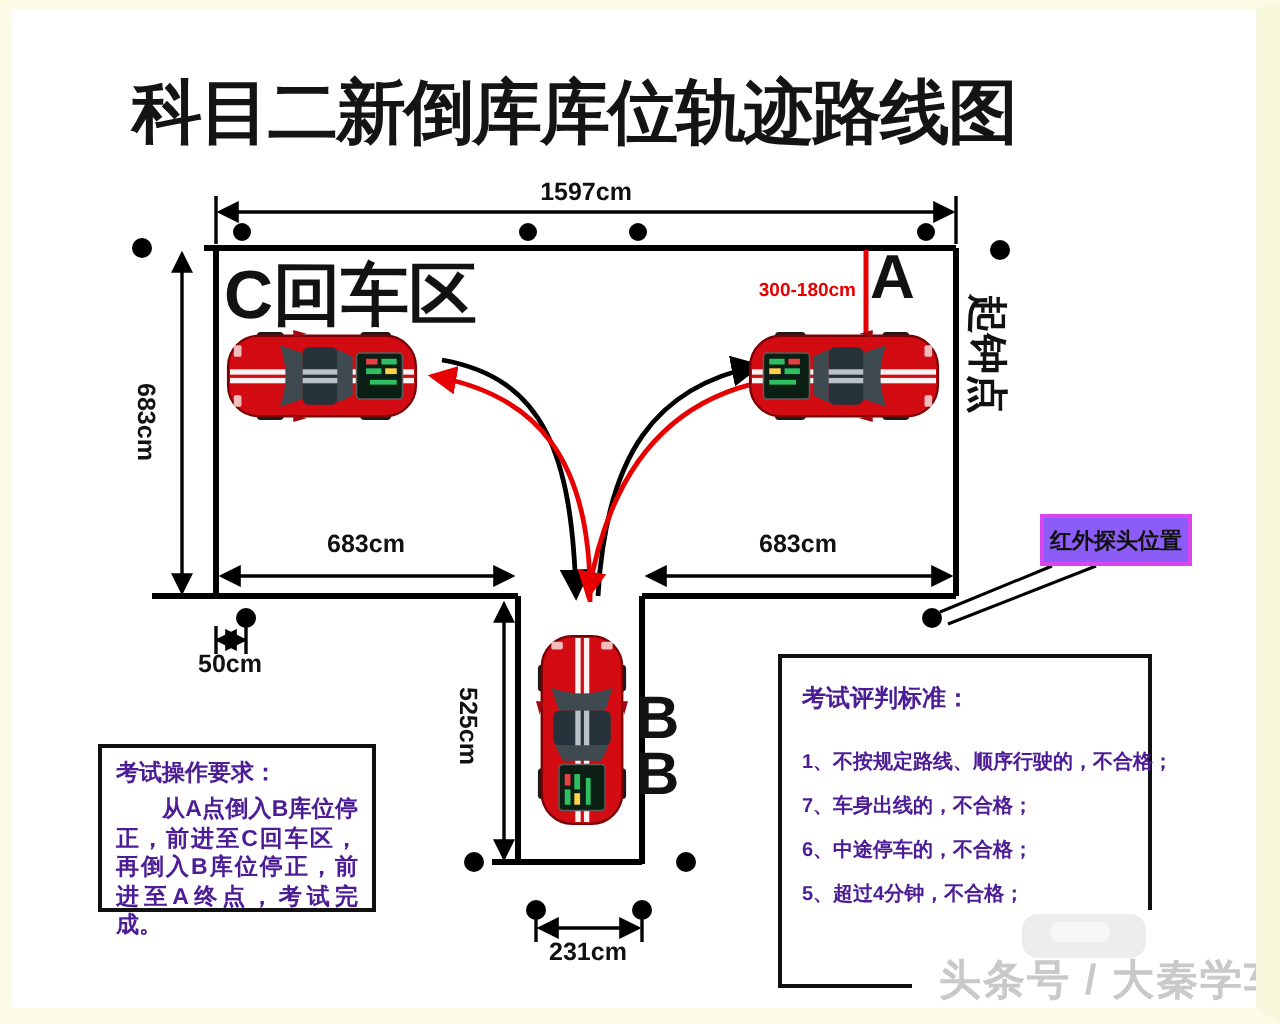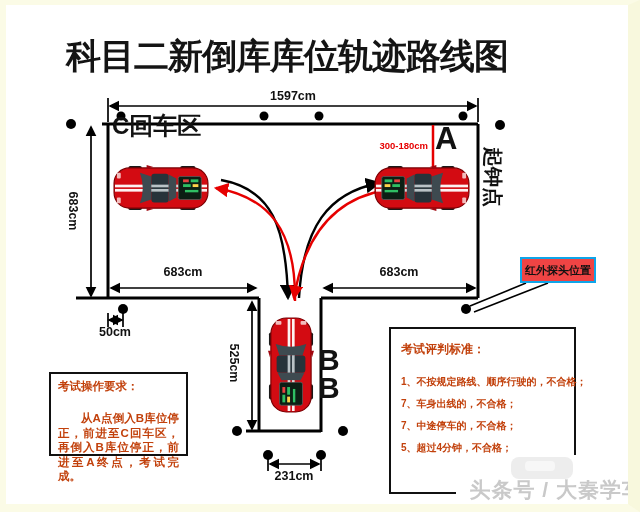--- a/index.html
+++ b/index.html
@@ -15,38 +15,38 @@
   #title{
     left:60px;top:28px;width:400px;text-align:center;
     font-size:35px;font-weight:900;color:#141414;letter-spacing:-1px;white-space:nowrap;
   }
   .dim-label{
     position:absolute;font-size:12.5px;font-weight:bold;color:#111;
     text-align:center;white-space:nowrap;
   }
   .rot90{transform:rotate(90deg);}
   .zone-label{position:absolute;font-weight:900;color:#121212;white-space:nowrap;}
-  #c-area-label{left:106px;top:105px;font-size:24px;}
+  #c-area-label{left:106px;top:120px;font-size:34px;}
   #a-label{left:429px;top:116px;font-size:31px;}
   #b1-label{left:312px;top:338px;font-size:30px;}
   #b2-label{left:312px;top:366px;font-size:30px;}
   #gap-label{left:358px;top:135px;width:64px;text-align:right;font-size:9.5px;font-weight:bold;color:#e60000;}
   #timer-label{left:452px;top:160px;width:70px;height:24px;line-height:24px;text-align:center;
     font-size:20px;font-weight:900;color:#111;}
   #infrared-box{
-    left:514px;top:252px;width:76px;height:26px;background:#ef4444;
-    border:2px solid #0ea5e9;display:flex;align-items:center;justify-content:center;
+    left:514px;top:252px;width:76px;height:26px;background:#8b5cf6;
+    border:2px solid #d946ef;display:flex;align-items:center;justify-content:center;
     font-size:11px;font-weight:bold;color:#111;box-sizing:border-box;white-space:nowrap;
   }
   .text-box{
     position:absolute;background:#fff;border:2.5px solid #111;box-sizing:border-box;
-    color:#c2410c;
+    color:#4c1d95;
   }
   #req-box{left:43px;top:367px;width:139px;height:84px;padding:5px 7px;}
-  #req-box .box-title{font-size:11.5px;font-weight:bold;margin-bottom:17px;}
+  #req-box .box-title{font-size:11.5px;font-weight:bold;margin-bottom:4px;}
   #req-box .box-body{font-size:11.5px;font-weight:bold;line-height:14.5px;text-indent:2em;text-align:justify;}
   #std-box{left:383px;top:322px;width:187px;height:167px;padding:12px 10px;}
   #std-box .box-title{font-size:12px;font-weight:bold;margin-bottom:17px;}
   #std-box .std-item{font-size:10px;font-weight:bold;line-height:13px;margin:0 0 9px 0;white-space:nowrap;}
   #watermark-patch{left:450px;top:450px;width:190px;height:62px;background:#ffffff;}
   #watermark-car{left:505px;top:452px;width:62px;height:22px;background:#ededed;border-radius:8px;}
   #watermark-car .wm-win{position:absolute;left:14px;top:4px;width:30px;height:10px;background:#f7f7f7;border-radius:4px;}
   #watermark-text{left:452px;top:471px;width:186px;text-align:right;font-size:21px;font-weight:bold;
     color:#c9c9c9;letter-spacing:1px;white-space:nowrap;}
   svg{display:block;}
@@ -188,21 +188,21 @@
 
   <div id="req-box" class="text-box">
     <div class="box-title">考试操作要求：</div>
     <div class="box-body">从A点倒入B库位停正，前进至C回车区，再倒入B库位停正，前进至A终点，考试完成。</div>
   </div>
 
   <div id="std-box" class="text-box">
     <div class="box-title">考试评判标准：</div>
     <div class="std-item">1、不按规定路线、顺序行驶的，不合格；</div>
     <div class="std-item">7、车身出线的，不合格；</div>
-    <div class="std-item">7、中途停车的，不合格；</div>
+    <div class="std-item">6、中途停车的，不合格；</div>
     <div class="std-item">5、超过4分钟，不合格；</div>
   </div>
 
   <div id="watermark-patch" class="abs"></div>
   <div id="watermark-car" class="abs">
     <div class="wm-win"></div>
   </div>
   <div id="watermark-text" class="abs">头条号 / 大秦学车</div>
 
 </div>

